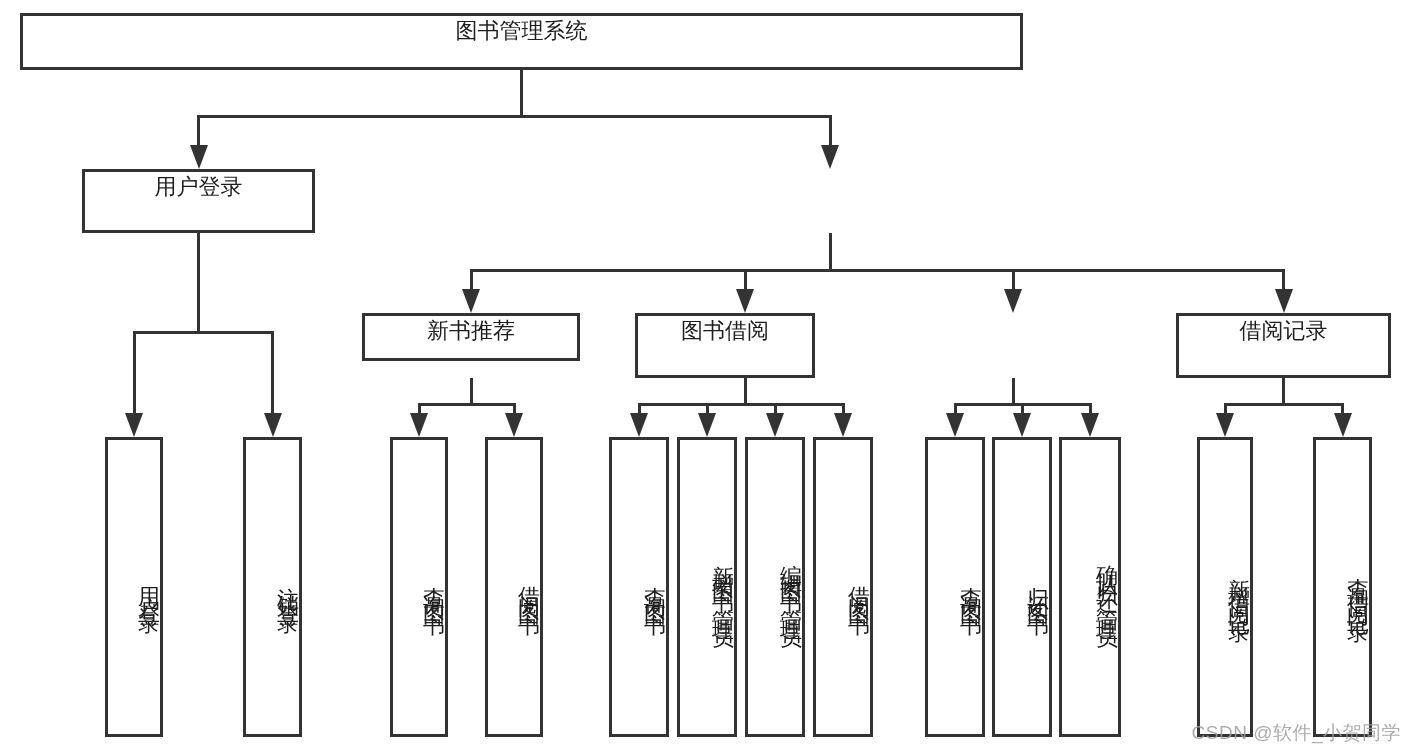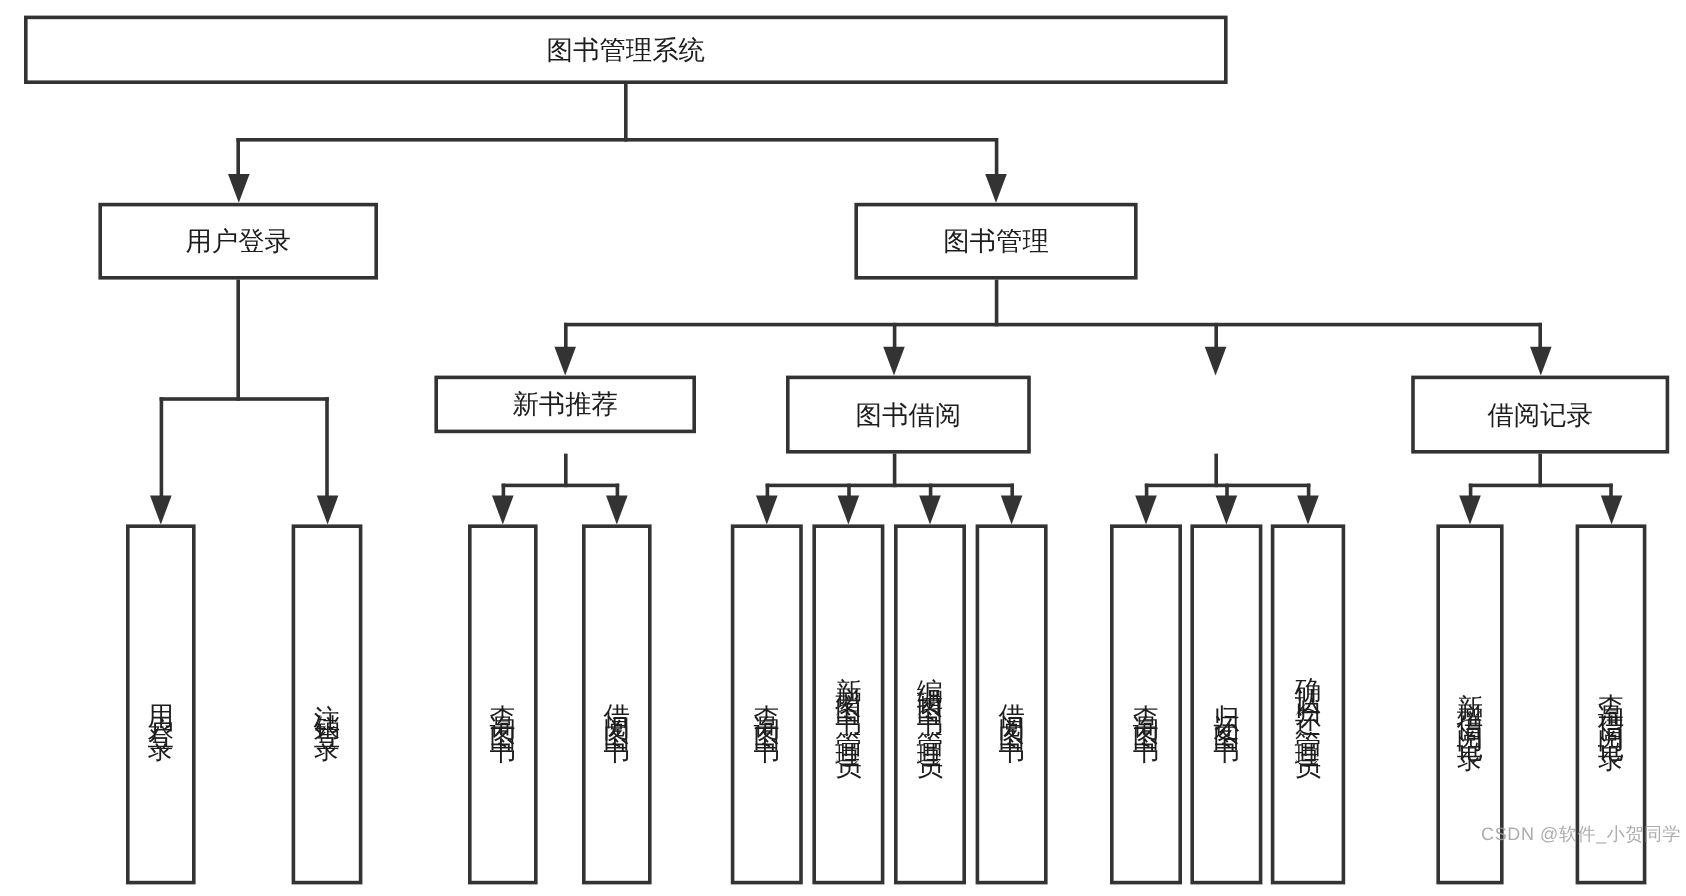--- a/index.html
+++ b/index.html
@@ -6,60 +6,57 @@
     --line:#333333;
     --text:#1d1d1d;
     --boxbg:#ffffff;
     --wm:#9e9e9e;
   }
   *{box-sizing:border-box;margin:0;padding:0;}
   body{background:#ffffff;font-family:"Liberation Sans","DejaVu Sans",sans-serif;}
   .stage{position:relative;width:1405px;height:747px;background:#ffffff;overflow:hidden;}
   .box{
     position:absolute;background:var(--boxbg);border:3px solid var(--line);
-    display:flex;align-items:center;justify-content:center;
+    display:flex;justify-content:center;
     color:var(--text);font-size:22px;white-space:nowrap;
   }
   .vbox{
     writing-mode:vertical-rl;text-orientation:mixed;
     font-size:22px;letter-spacing:9px;line-height:1;white-space:normal;
   }
   .hl{position:absolute;height:3px;background:var(--line);}
   .vl{position:absolute;width:3px;background:var(--line);}
   .ah{
     position:absolute;width:0;height:0;
     border-left:9px solid transparent;border-right:9px solid transparent;
     border-top:24px solid var(--line);
   }
   .watermark{
-    position:absolute;top:686px;right:4px;color:var(--wm);
-    font-size:15px;letter-spacing:.5px;opacity:.85;white-space:nowrap;
+    position:absolute;top:720px;right:4px;color:var(--wm);
+    font-size:19px;letter-spacing:.5px;opacity:.85;white-space:nowrap;
   }
 </style>
 </head>
 <body>
 
 <div class="stage">
 
   <div class="box" style="left:20px;top:13px;width:1003px;height:57px;">
     <span>图书管理系统</span>
   </div>
 
   <div class="vl" style="left:519.5px;top:70px;height:48px;"></div>
   <div class="hl" style="left:197px;top:115px;width:634px;"></div>
   <div class="vl" style="left:197px;top:115px;height:32px;"></div>
   <div class="vl" style="left:828.5px;top:115px;height:32px;"></div>
   <div class="ah" style="left:189.5px;top:145px;"></div>
   <div class="ah" style="left:821px;top:145px;"></div>
 
   <div class="box" style="left:82px;top:169px;width:233px;height:64px;">
     <span>用户登录</span>
-  </div>
-  <div class="box" style="left:712px;top:169px;width:236px;height:64px;">
-    <span>图书管理</span>
   </div>
 
   <div class="vl" style="left:197px;top:233px;height:101px;"></div>
   <div class="hl" style="left:132.5px;top:331px;width:141.5px;"></div>
   <div class="vl" style="left:132.5px;top:331px;height:84px;"></div>
   <div class="vl" style="left:271px;top:331px;height:84px;"></div>
   <div class="ah" style="left:125px;top:413px;"></div>
   <div class="ah" style="left:263.5px;top:413px;"></div>
 
   <div class="vl" style="left:828.5px;top:233px;height:39px;"></div>
@@ -69,21 +66,21 @@
   <div class="vl" style="left:1011.5px;top:269px;height:23px;"></div>
   <div class="vl" style="left:1282px;top:269px;height:23px;"></div>
   <div class="ah" style="left:462px;top:289px;"></div>
   <div class="ah" style="left:736px;top:289px;"></div>
   <div class="ah" style="left:1004px;top:289px;"></div>
   <div class="ah" style="left:1274.5px;top:289px;"></div>
 
   <div class="box" style="left:362px;top:313px;width:218px;height:48px;">
     <span>新书推荐</span>
   </div>
-  <div class="box" style="left:655px;top:313px;width:204px;height:65px;">
+  <div class="box" style="left:635px;top:313px;width:180px;height:65px;">
     <span>图书借阅</span>
   </div>
   <div class="box" style="left:1176px;top:313px;width:215px;height:65px;">
     <span>借阅记录</span>
   </div>
 
   <div class="vl" style="left:469.5px;top:378px;height:28px;"></div>
   <div class="hl" style="left:417.5px;top:403px;width:98px;"></div>
   <div class="vl" style="left:417.5px;top:403px;height:13px;"></div>
   <div class="vl" style="left:512.5px;top:403px;height:13px;"></div>

